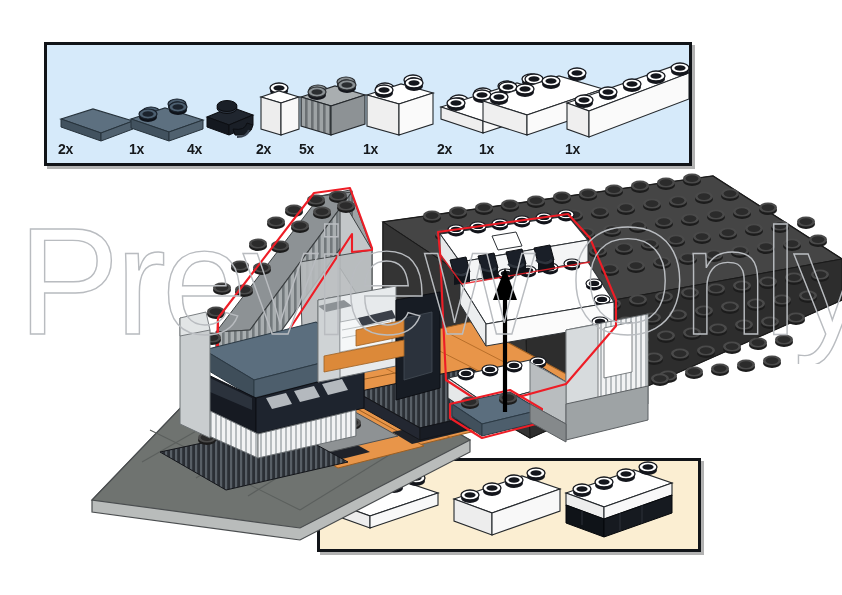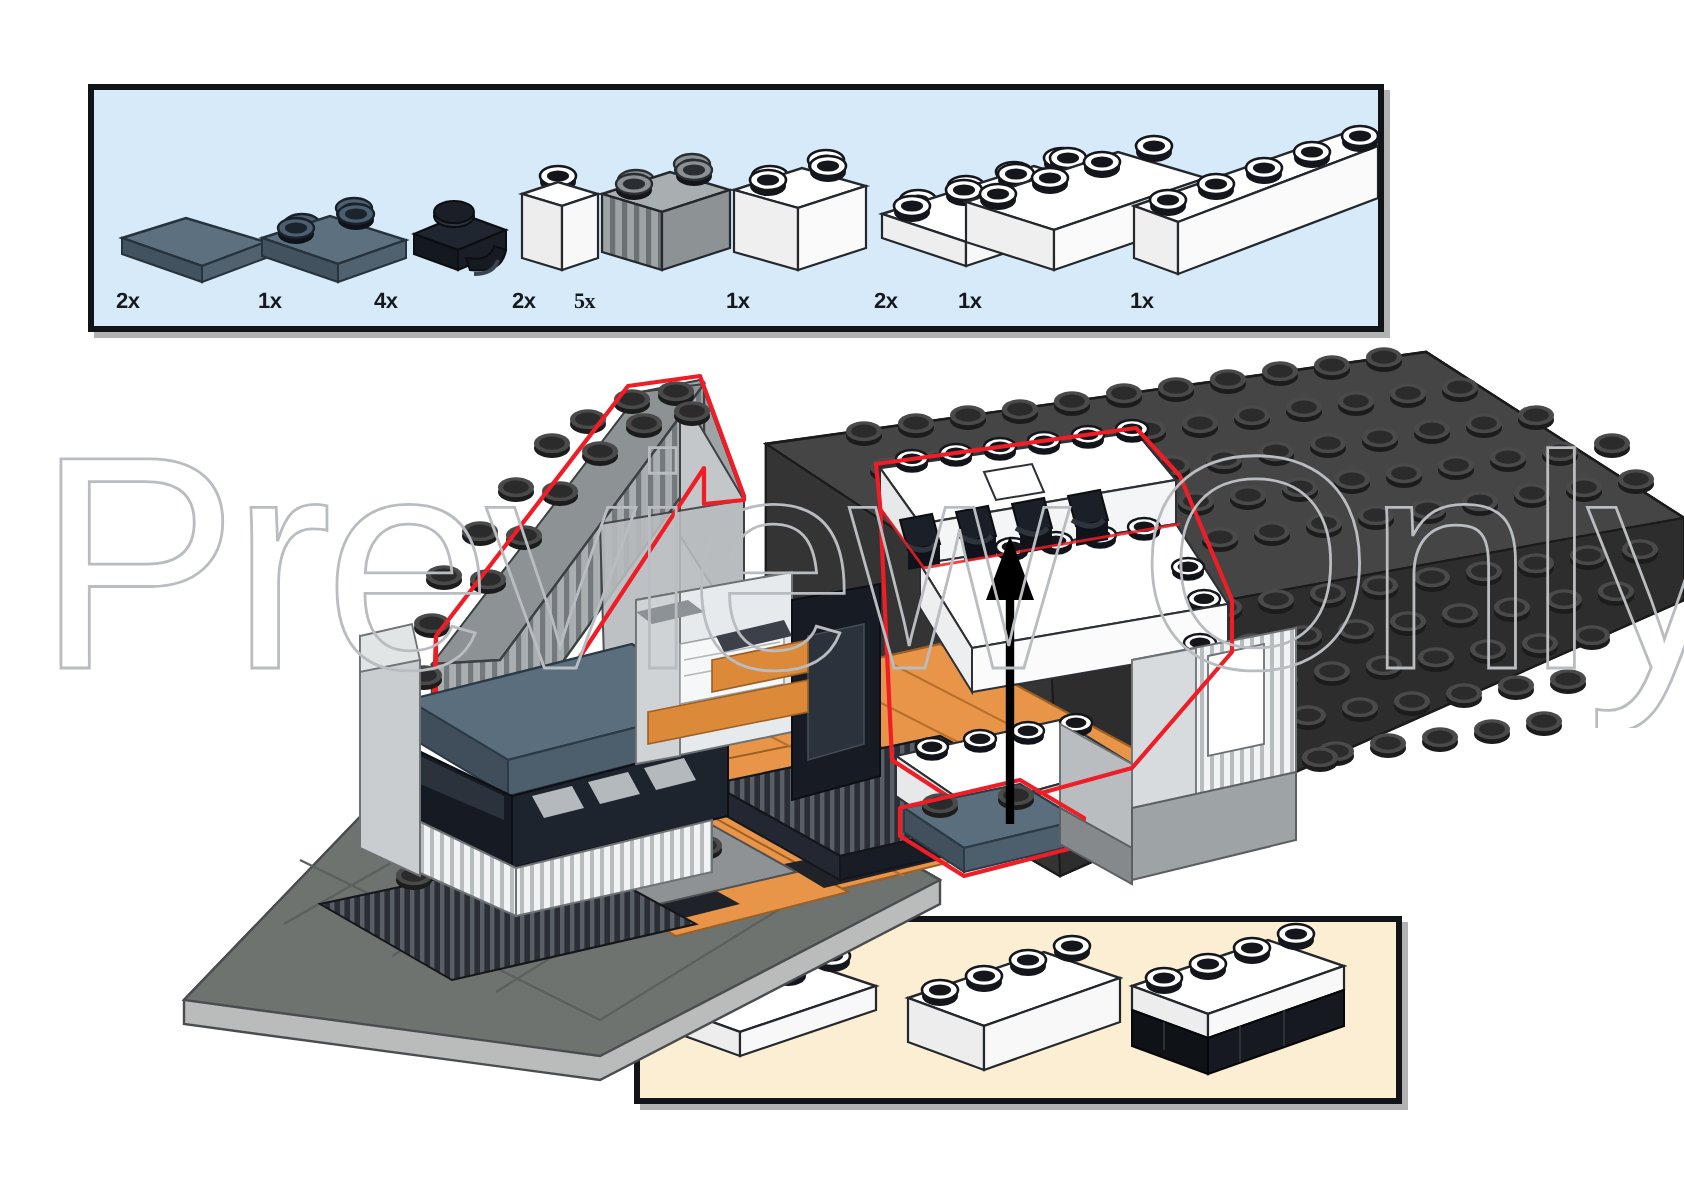--- a/index.html
+++ b/index.html
@@ -22,21 +22,21 @@
   #parts-top{
     left:44px;top:42px;width:648px;height:124px;
     background:#d6eafa;
   }
   #parts-bottom{
     left:317px;top:458px;width:384px;height:94px;
     background:#fbeed2;
   }
   .part-qty{
     position:absolute;left:0;bottom:0;
-    font-size:11px;font-weight:700;color:#16191c;
+    font-size:14px;font-weight:700;color:#16191c;
     letter-spacing:-.3px;
     font-family:"Liberation Sans", sans-serif;
   }
 
   
   #watermark{
     position:absolute;left:4px;top:214px;width:842px;height:150px;
     pointer-events:none;z-index:60;
   }
   #watermark svg{display:block;}
@@ -542,21 +542,21 @@
           <use href="#pstud-w" x="609" y="34"></use>
         <use href="#pstud-w" x="633" y="26"></use>
       </g>
     </svg>
 
     
     <div class="part-qty" style="left:11px;bottom:6px;">2x</div>
     <div class="part-qty" style="left:82px;bottom:6px;">1x</div>
     <div class="part-qty" style="left:140px;bottom:6px;margin-top:44px;">4x</div>
     <div class="part-qty" style="left:209px;bottom:6px;">2x</div>
-    <div class="part-qty" style="left:240px;bottom:6px;font-family:Liberation Serif, serif;">5x</div>
+    <div class="part-qty" style="left:252px;bottom:6px;">5x</div>
     <div class="part-qty" style="left:316px;bottom:6px;">1x</div>
     <div class="part-qty" style="left:390px;bottom:6px;">2x</div>
     <div class="part-qty" style="left:432px;bottom:6px;">1x</div>
     <div class="part-qty" style="left:518px;bottom:6px;">1x</div>
   </div>
 
   <div class="parts-box" id="parts-bottom">
     <svg width="378" height="88" viewBox="0 0 378 88" xmlns="http://www.w3.org/2000/svg">
       <defs>
         <g id="bstud-w">

